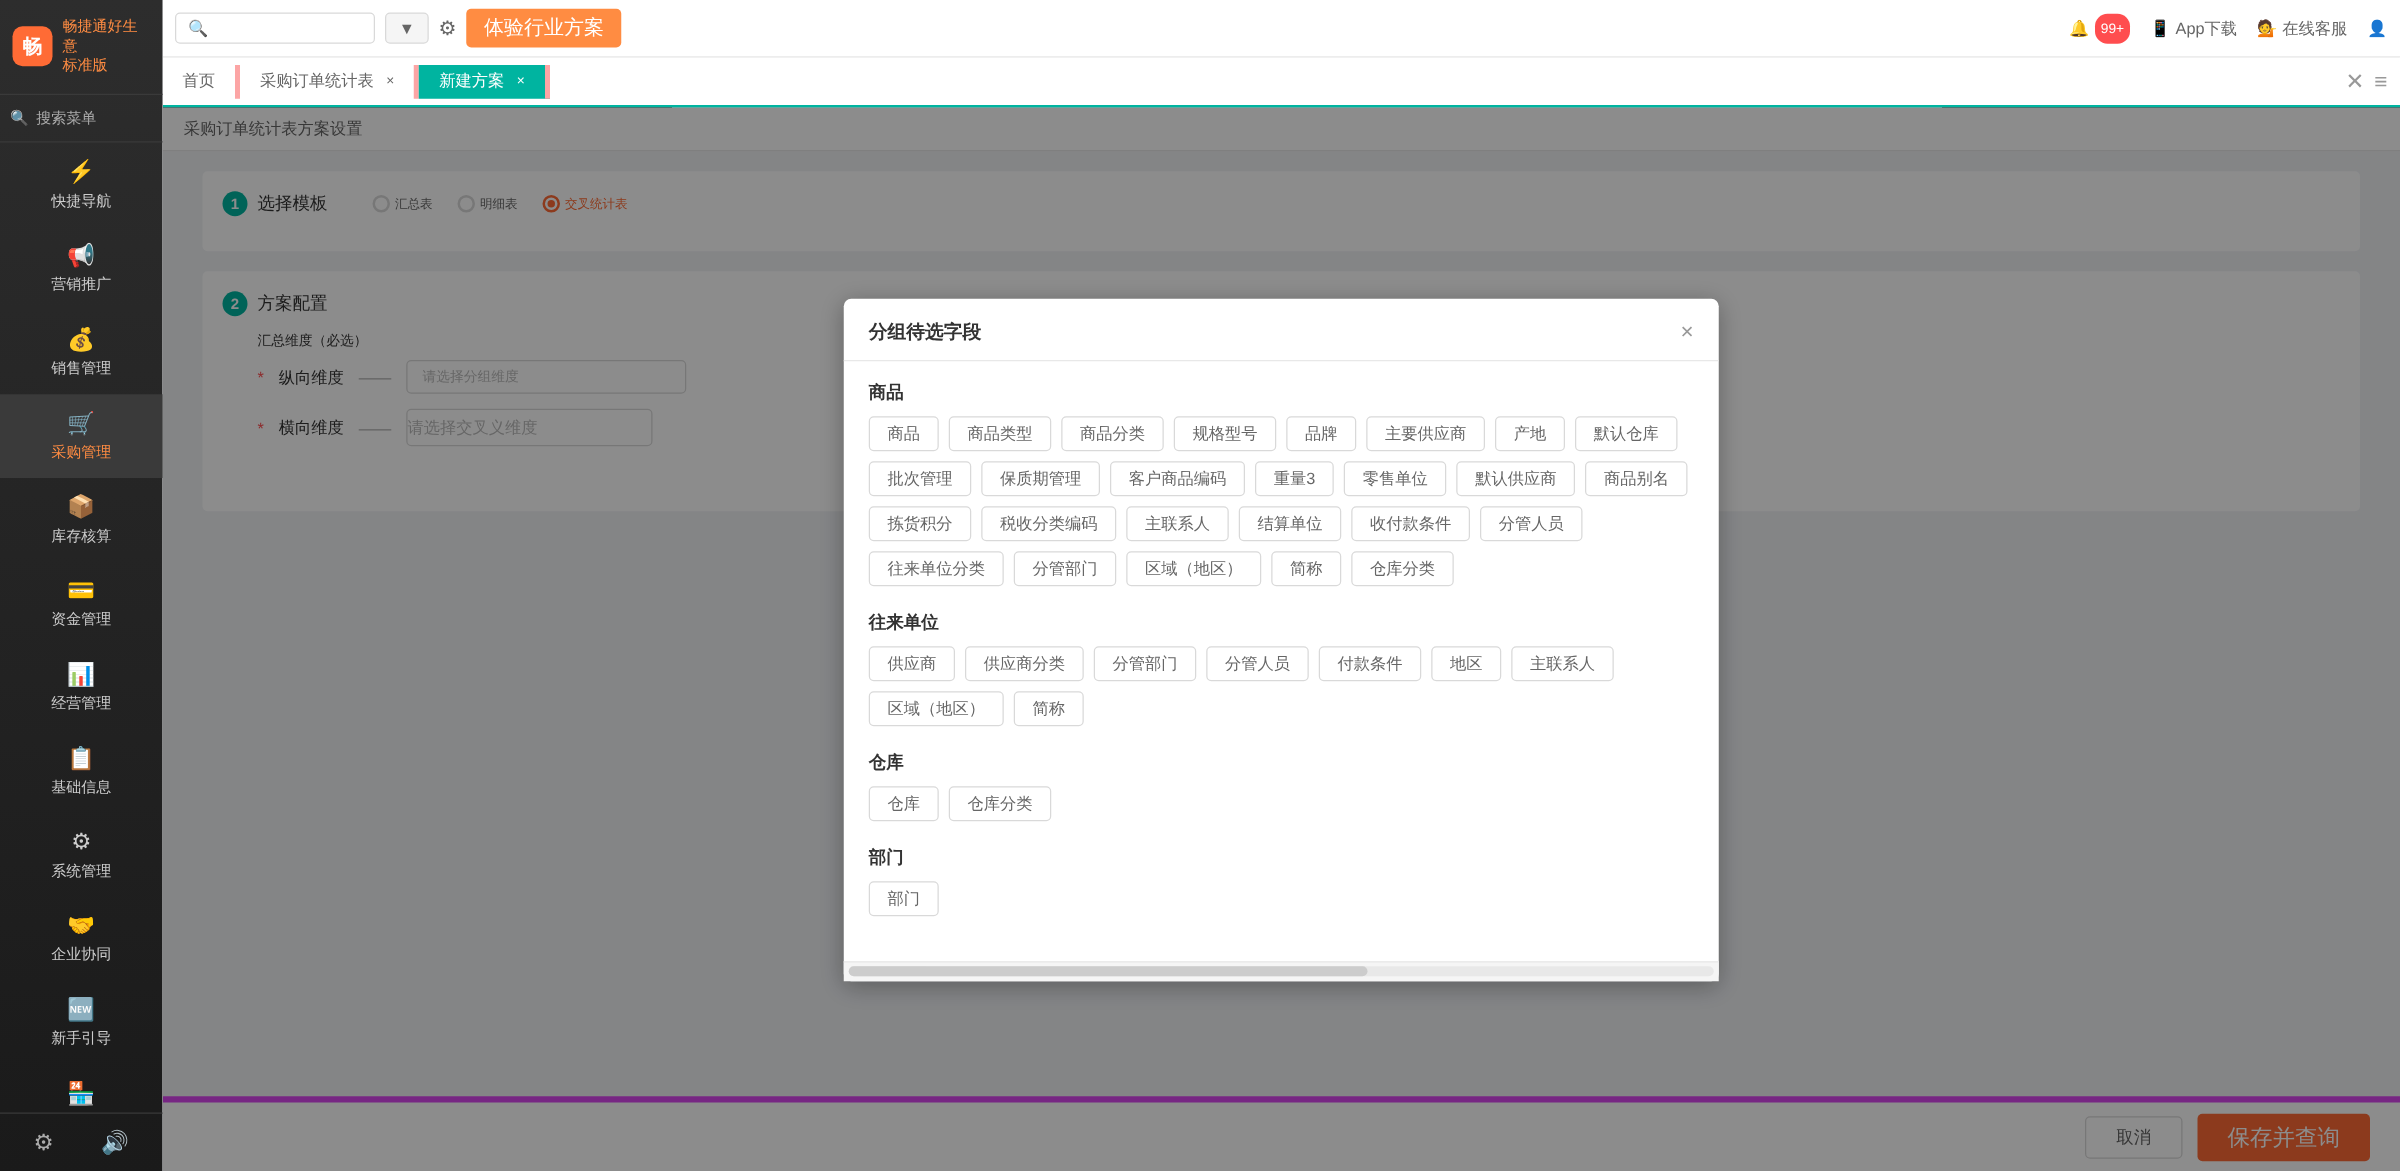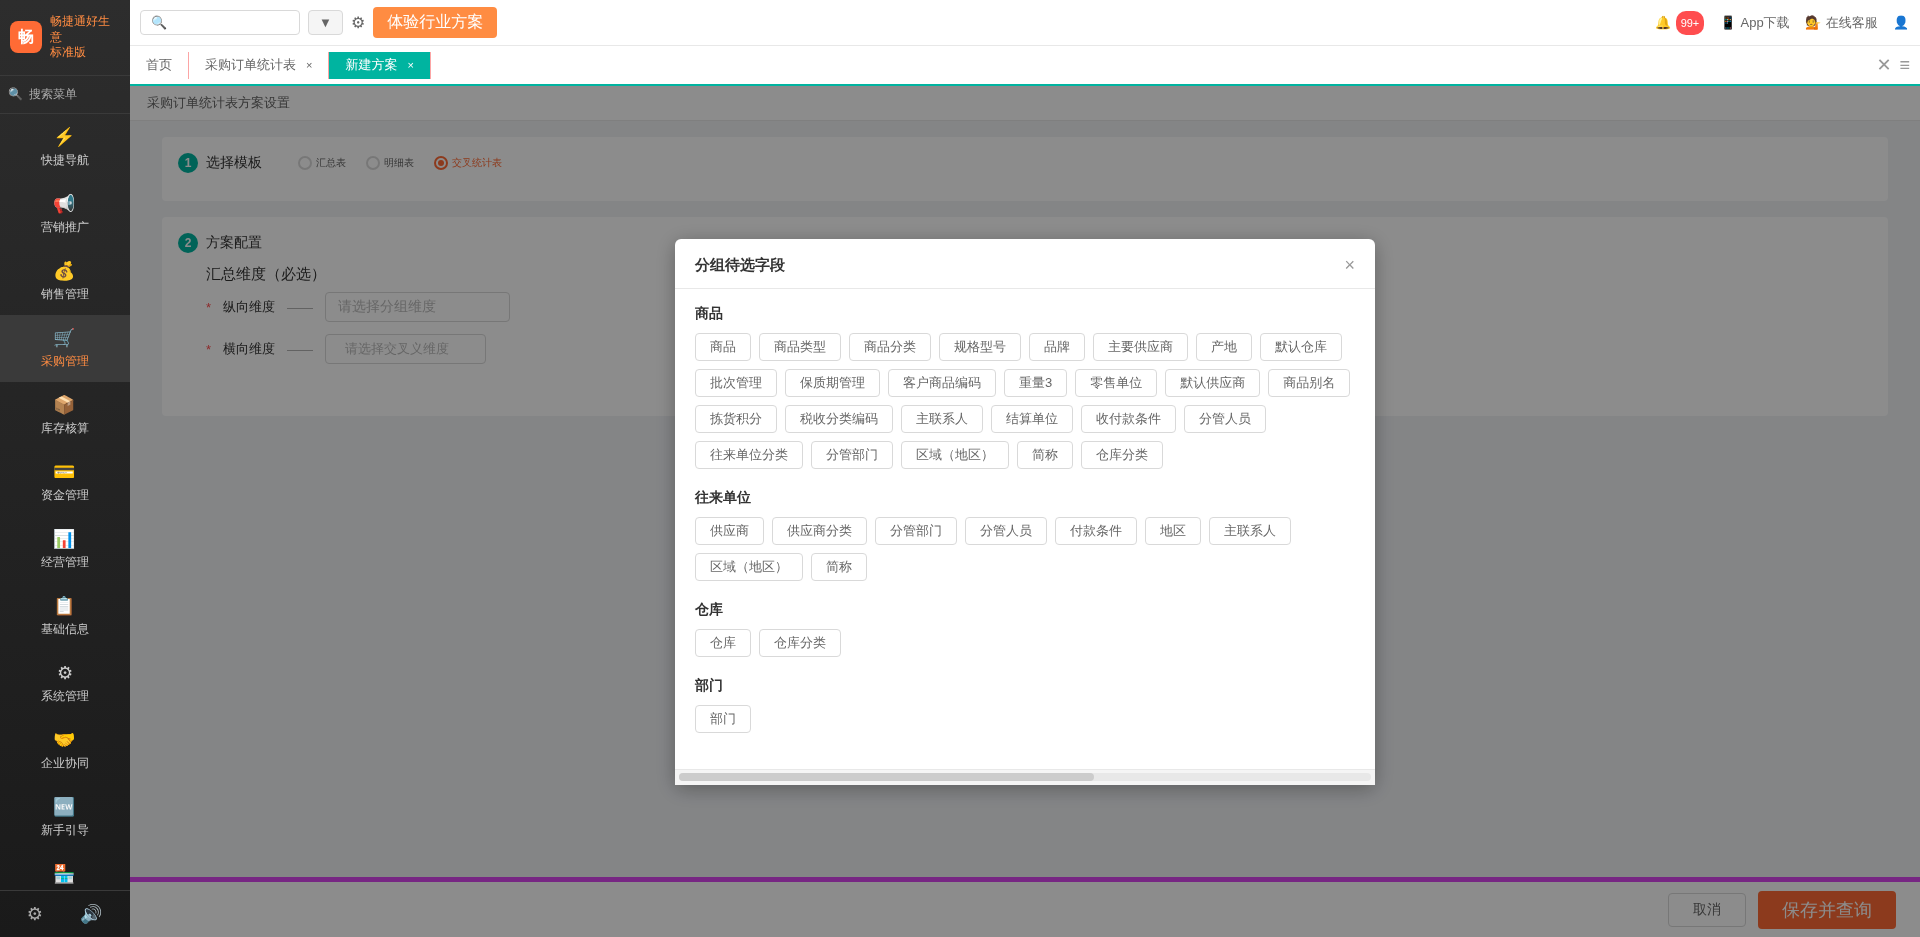--- a/index.html
+++ b/index.html
@@ -79,21 +79,21 @@
     
     .tabs-bar {
       position: fixed; top: 46px; left: 130px; right: 0; height: 40px;
       background: #fff; display: flex; align-items: center;
       border-bottom: 2px solid #00b4a0; z-index: 8; padding: 0 0;
     }
     .tab {
       height: 27px; padding: 0 16px;
       display: flex; align-items: center; gap: 6px;
       cursor: pointer; color: #666; font-size: 13px;
-      border-right: 1px solid #fca5a5;
+      border-right: 4px solid #fca5a5;
     }
     .tab.active { background: #00b4a0; color: white; }
     .tab-close { font-size: 11px; color: inherit; margin-left: 4px; }
     .tabs-right { margin-left: auto; display: flex; align-items: center; gap: 8px; padding-right: 10px; }
     .tabs-action-btn { color: #999; cursor: pointer; font-size: 18px; }
 
     
     .main-content {
       position: absolute; top: 86px; left: 130px; right: 0; bottom: 0;
       background: #f0f2f5; overflow: hidden;
@@ -343,36 +343,36 @@
           </label>
         </div>
       </div>
     </div>
 
     <div class="bg-form" style="margin-top: 8px; padding-bottom: 40px;">
       <div class="step-header">
         <div class="step-num">2</div>
         <span class="step-label">方案配置</span>
       </div>
-      <div style="margin-left: 28px; color: #333; font-size: 15px; margin-bottom: 8px; font-family: Liberation Serif, serif;">
+      <div style="margin-left: 28px; color: #333; font-size: 11px; margin-bottom: 8px; font-family: Liberation Serif, serif;">
         <span>汇总维度（必选）</span>
       </div>
       <div style="margin-left: 28px; display: flex; align-items: center; gap: 12px; margin-bottom: 12px;">
         <span style="color:#ff4d4f">*</span>
         <span style="color:#333">纵向维度</span>
         <span style="color:#aaa">——</span>
-        <div style="border: 1px solid #d9d9d9; border-radius:4px; padding: 5px 12px; width: 185px; color:#bbb; font-size:14px; background:white; cursor:pointer;">
+        <div style="border: 1px solid #d9d9d9; border-radius:4px; padding: 5px 12px; width: 224px; color:#bbb; font-size:11px; background:white; cursor:pointer;">
           <span>请选择分组维度</span>
         </div>
       </div>
       <div style="margin-left: 28px; display: flex; align-items: center; gap: 12px; margin-bottom: 12px;">
         <span style="color:#ff4d4f">*</span>
         <span style="color:#333">横向维度</span>
         <span style="color:#aaa">——</span>
-        <div style="border: 1px solid #d9d9d9; border-radius:4px; padding: 5px 19px; width: 161px; color:#bbb; font-size:13px; background:white; cursor:pointer;">
+        <div style="border: 1px solid #d9d9d9; border-radius:4px; padding: 5px 0; width: 197px; color:#bbb; font-size:13px; background:white; cursor:pointer;">
           <span>请选择交叉义维度</span>
         </div>
       </div>
     </div>
   </div>
 
   <div class="modal-overlay">
     <div class="modal">
       <div class="modal-header">
         <span class="modal-title">分组待选字段</span>

